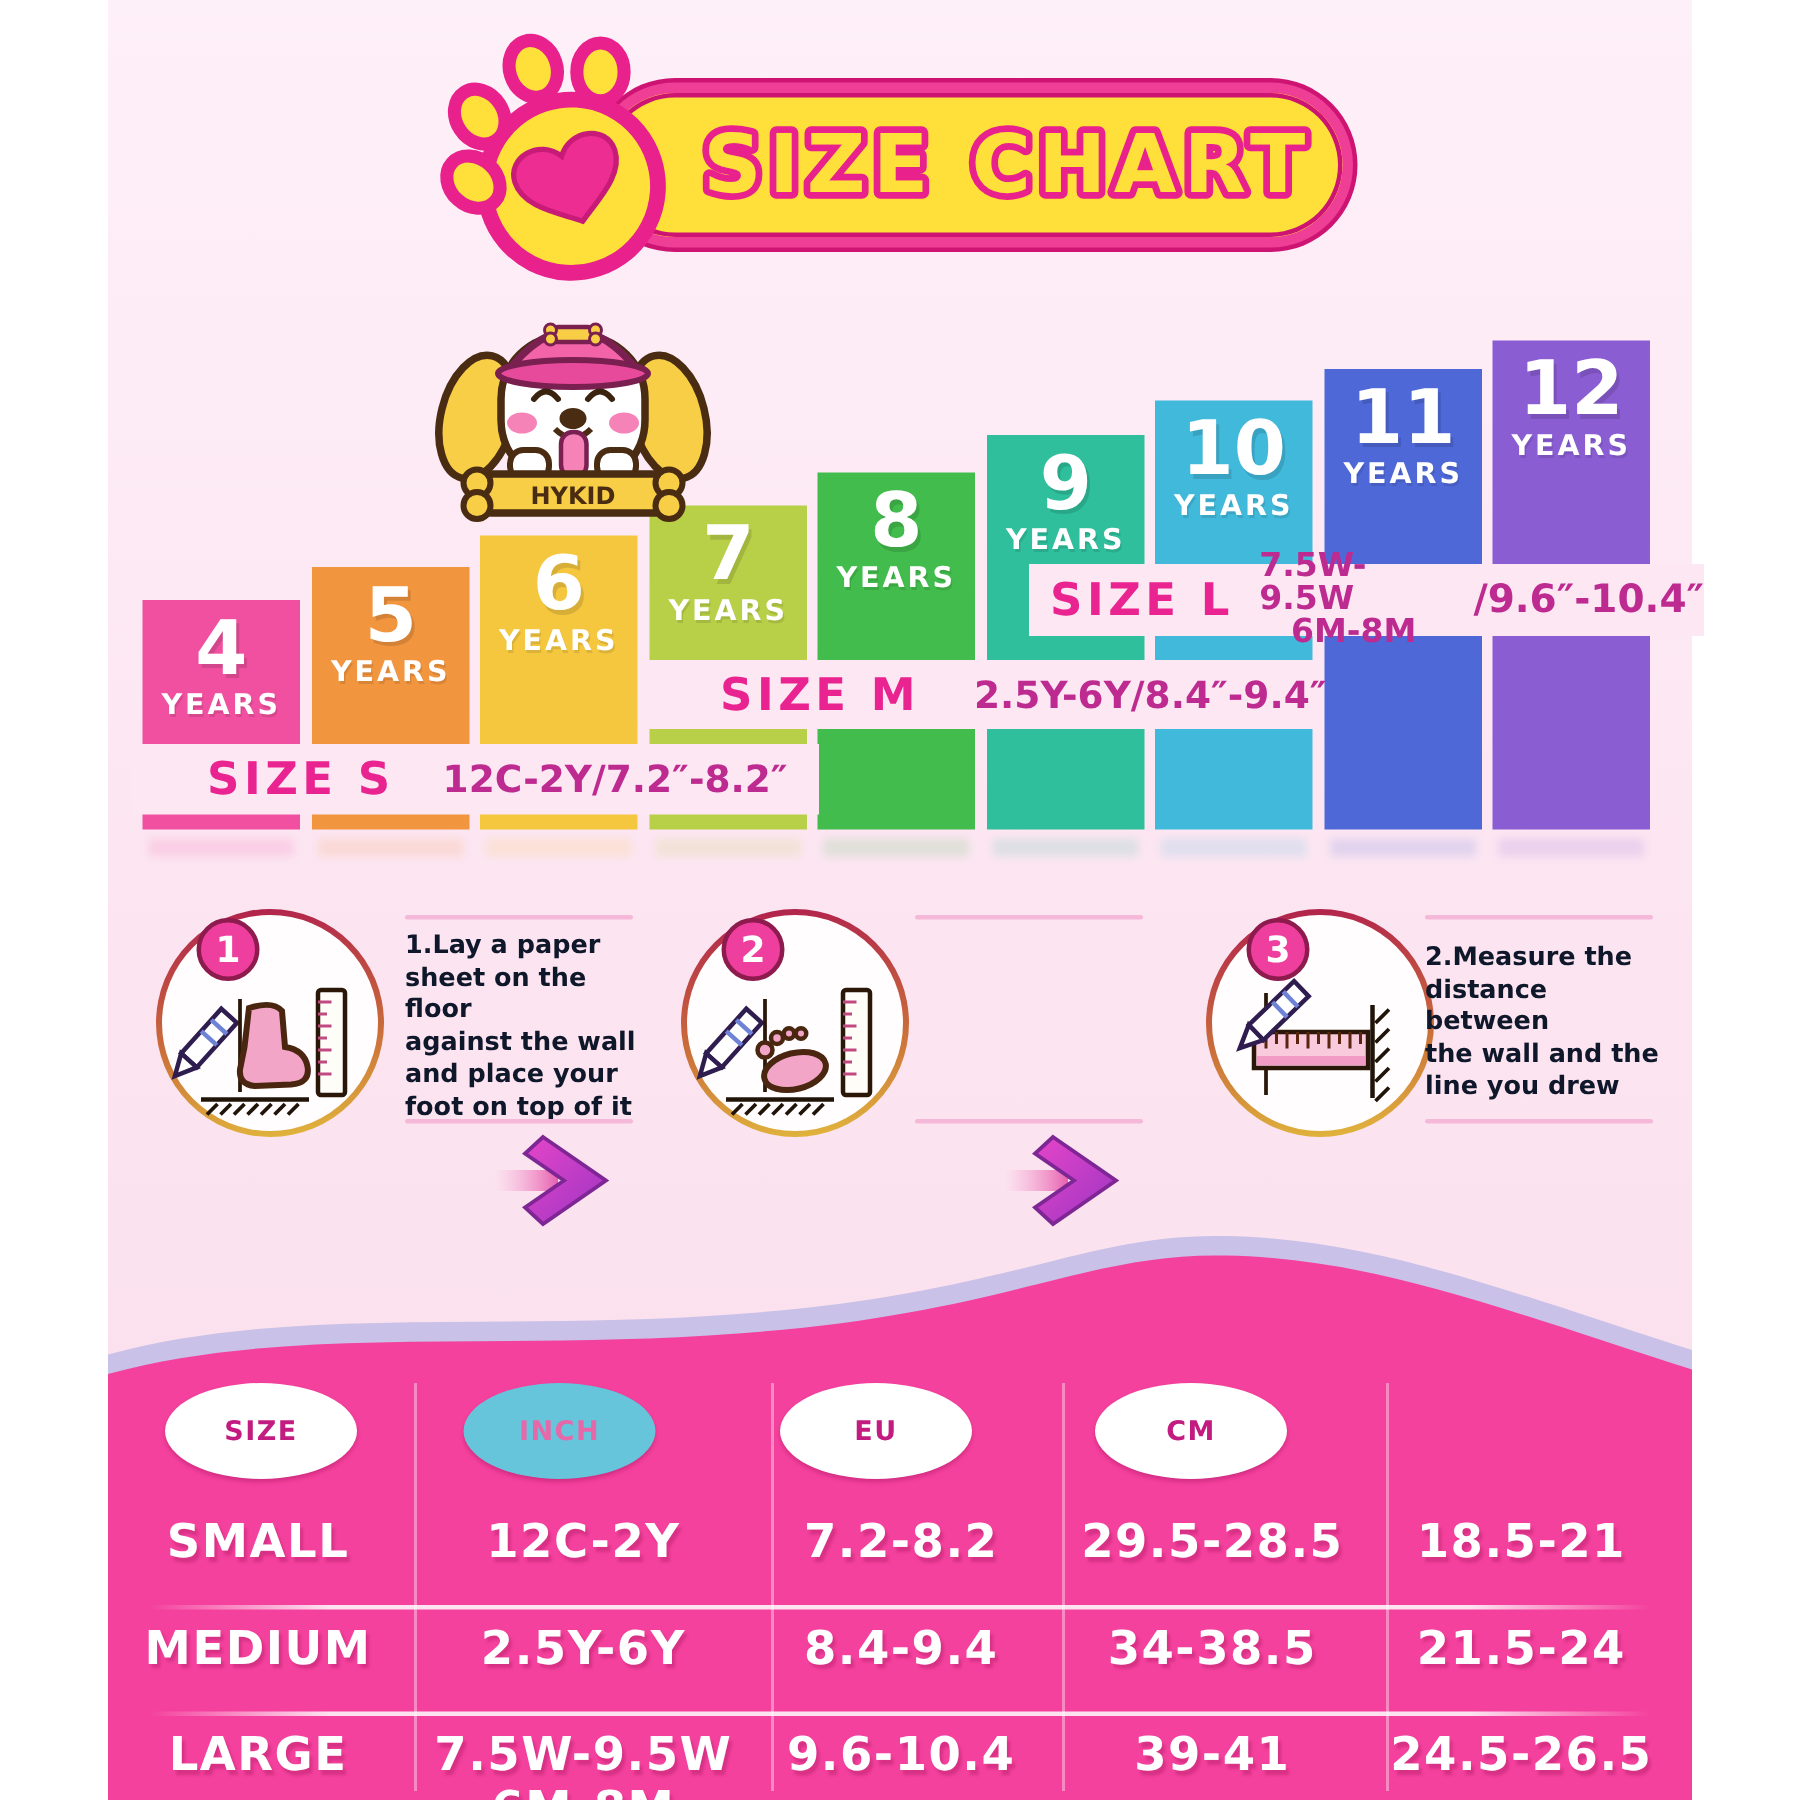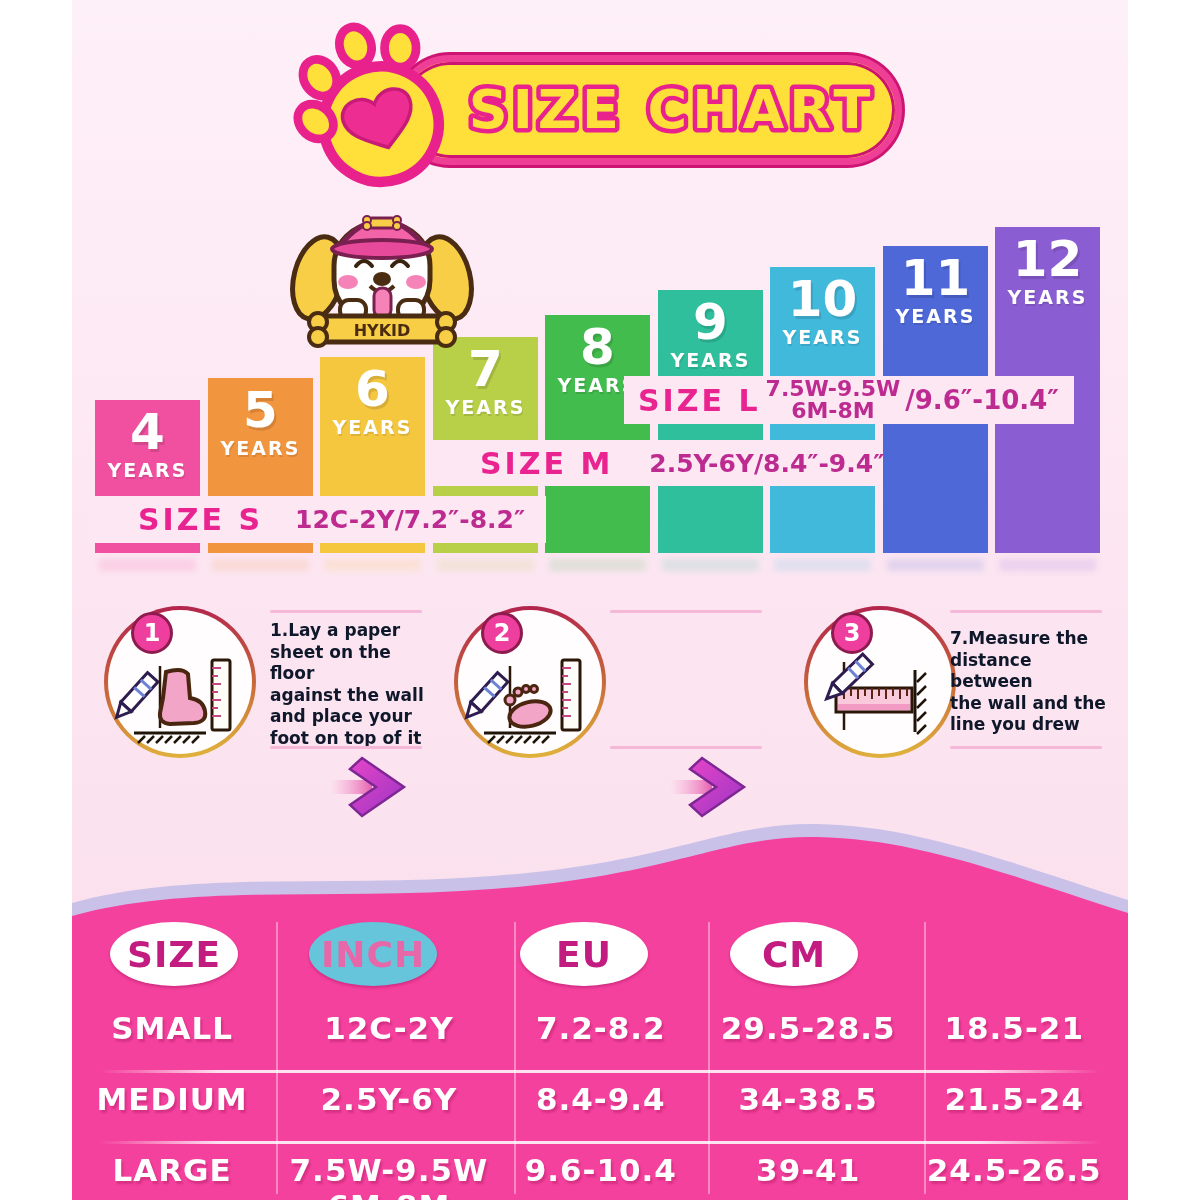--- a/index.html
+++ b/index.html
@@ -29,21 +29,21 @@
   .bar-num{color:#fff;font-weight:bold;font-size:50px;line-height:1.0;
        text-shadow:2px 3px 0 rgba(0,0,0,0.12);}
   .bar-label{color:#fff;font-weight:bold;font-size:19px;letter-spacing:2px;margin-top:2px;
        text-shadow:1px 2px 0 rgba(0,0,0,0.10);}
 
   
   .band{position:absolute;background:#FCE7F3;display:flex;align-items:center;z-index:2;
         box-sizing:border-box;}
   .band-s{left:88px;top:496px;width:458px;height:47px;padding-left:50px;gap:32px;}
   .band-m{left:430px;top:440px;width:449px;height:46px;padding-left:50px;gap:36px;}
-  .band-l{left:624px;top:376px;width:450px;height:48px;padding-left:14px;gap:5px;}
+  .band-l{left:686px;top:376px;width:450px;height:48px;padding-left:14px;gap:17px;}
   .size-label{color:#E9238F;font-weight:bold;font-size:30px;letter-spacing:3px;white-space:nowrap;}
   .size-value{color:#BE2B90;font-weight:bold;font-size:25px;white-space:nowrap;}
   .l-us{display:flex;flex-direction:column;align-items:center;color:#BE2B90;font-weight:bold;
         font-size:22px;line-height:22px;}
   .l-inch{color:#BE2B90;font-weight:bold;font-size:26px;white-space:nowrap;}
 
   
   .step-ring{position:absolute;width:152px;height:152px;border-radius:50%;padding:4px;
         box-sizing:border-box;background:linear-gradient(175deg,#B01F4E 0%,#C96A3A 55%,#E2B93C 100%);
         z-index:3;}
@@ -66,21 +66,21 @@
   .vsep{position:absolute;top:12px;width:2px;height:272px;background:rgba(255,255,255,0.38);}
   .hsep{position:absolute;left:28px;width:1000px;height:3px;
         background:linear-gradient(90deg,rgba(255,255,255,0) 0%,rgba(255,255,255,0.85) 12%,
                    rgba(255,255,255,0.85) 88%,rgba(255,255,255,0) 100%);}
   .trow{position:absolute;left:0;width:1056px;display:flex;}
   .tcell{display:flex;justify-content:center;align-items:flex-start;color:#FFFFFF;font-weight:bold;
         font-size:31px;letter-spacing:1px;line-height:36px;white-space:pre-line;text-align:center;
         text-shadow:2px 3px 2px rgba(160,20,90,0.35);}
   .c0{width:204px;}.c1{width:238px;}.c2{width:194px;}.c3{width:188px;padding-left:20px;}.c4{width:232px;}
   .oval{width:128px;height:64px;border-radius:50%;display:flex;align-items:center;justify-content:center;
-        font-weight:bold;font-size:36px;letter-spacing:1px;box-shadow:0 2px 3px rgba(150,10,80,0.35);}
+        font-weight:bold;font-size:18px;letter-spacing:1px;box-shadow:0 2px 3px rgba(150,10,80,0.35);}
   .hcell{display:flex;justify-content:center;}
 </style>
 </head>
 <body>
 
 <div class="canvas">
   <div class="content-bg"></div>
 
   <div class="banner"></div>
   <svg class="title-svg" width="493" height="96">
@@ -272,21 +272,21 @@
       <path d="M105,42 l9,-9 M105,55 l9,-9 M105,68 l9,-9 M105,81 l9,-9 M105,94 l9,-9" stroke-width="2.5"></path>
     </g>
     <g transform="translate(34,40) rotate(46)">
       <rect x="-7" y="-30" width="14" height="42" fill="#FFFFFF" stroke="#2E1D4E" stroke-width="3"></rect>
       <line x1="-7" y1="-20" x2="7" y2="-20" stroke="#6F83D6" stroke-width="3"></line>
       <line x1="-7" y1="-10" x2="7" y2="-10" stroke="#6F83D6" stroke-width="3"></line>
       <polygon points="-7,12 7,12 0,27" fill="#FFFFFF" stroke="#2E1D4E" stroke-width="3"></polygon>
     </g>
   </svg>
   <div class="rule-line" style="left:950px;top:610px;"></div>
-  <div class="step-text" style="left:950px;top:628px;">7.Measure the
+  <div class="step-text" style="left:950px;top:628px;">2.Measure the
 distance between
 the wall and the
 line you drew</div>
   <div class="rule-line" style="left:950px;top:746px;"></div>
 
   <svg class="arrow" style="left:330px;top:752px;" width="100" height="70" viewBox="0 0 100 70">
     <defs>
       <linearGradient id="tail1" x1="0" y1="0" x2="1" y2="0">
         <stop offset="0" stop-color="#F49CCC" stop-opacity="0"></stop>
           <stop offset="1" stop-color="#E75FB0"></stop>

